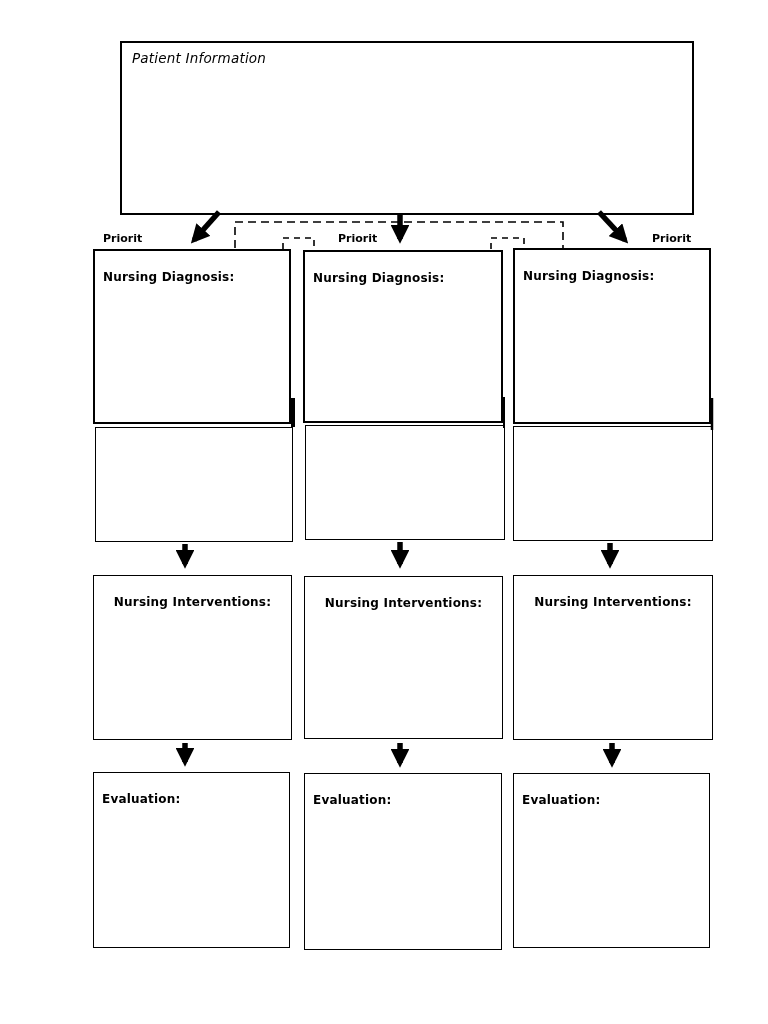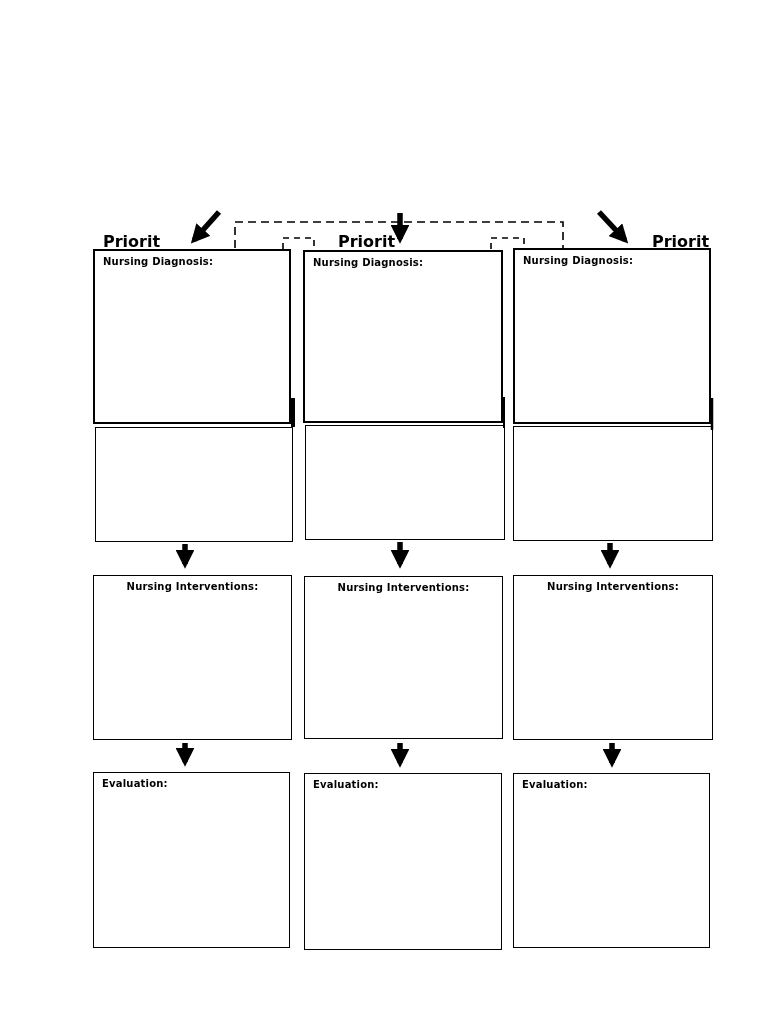--- a/index.html
+++ b/index.html
@@ -17,22 +17,22 @@
   }
   .canvas * { box-sizing: border-box; }
 
   .box {
     position: absolute;
     background: #ffffff;
     border: 2px solid #000000;
   }
   .box .box-label {
     display: block;
-    padding: 5px 8px;
-    font-size: 10px;
+    padding: 19px 8px;
+    font-size: 12px;
     font-weight: bold;
     color: #000000;
     letter-spacing: 0.2px;
     white-space: nowrap;
   }
 
   
   .patient-box { left: 120px; top: 41px; width: 574px; height: 174px; border-width: 2px; }
   .patient-box .box-label {
     font-style: italic;
@@ -61,21 +61,21 @@
   
   .eval { border-width: 1.5px; }
   .eval-1 { left: 93px;  top: 772px; width: 197px; height: 176px; }
   .eval-2 { left: 304px; top: 773px; width: 198px; height: 177px; }
   .eval-3 { left: 513px; top: 773px; width: 197px; height: 175px; }
 
   
   .priority {
     position: absolute;
     top: 232px;
-    font-size: 16px;
+    font-size: 11px;
     font-weight: bold;
     color: #000000;
     white-space: nowrap;
   }
   .priority-1 { left: 103px; }
   .priority-2 { left: 338px; }
   .priority-3 { left: 652px; }
 
   
   .overlay {
@@ -85,20 +85,23 @@
     height: 1024px;
     pointer-events: none;
     z-index: 5;
   }
 </style>
 </head>
 <body>
 
 <div class="canvas">
 
+  <div class="box patient-box">
+    <span class="box-label">Patient Information</span>
+  </div>
 
   <span class="priority priority-1">Priorit</span>
   <span class="priority priority-2">Priorit</span>
   <span class="priority priority-3">Priorit</span>
 
   <div class="box diag-1">
     <span class="box-label">Nursing Diagnosis:</span>
   </div>
   <div class="box diag-2">
     <span class="box-label">Nursing Diagnosis:</span>

